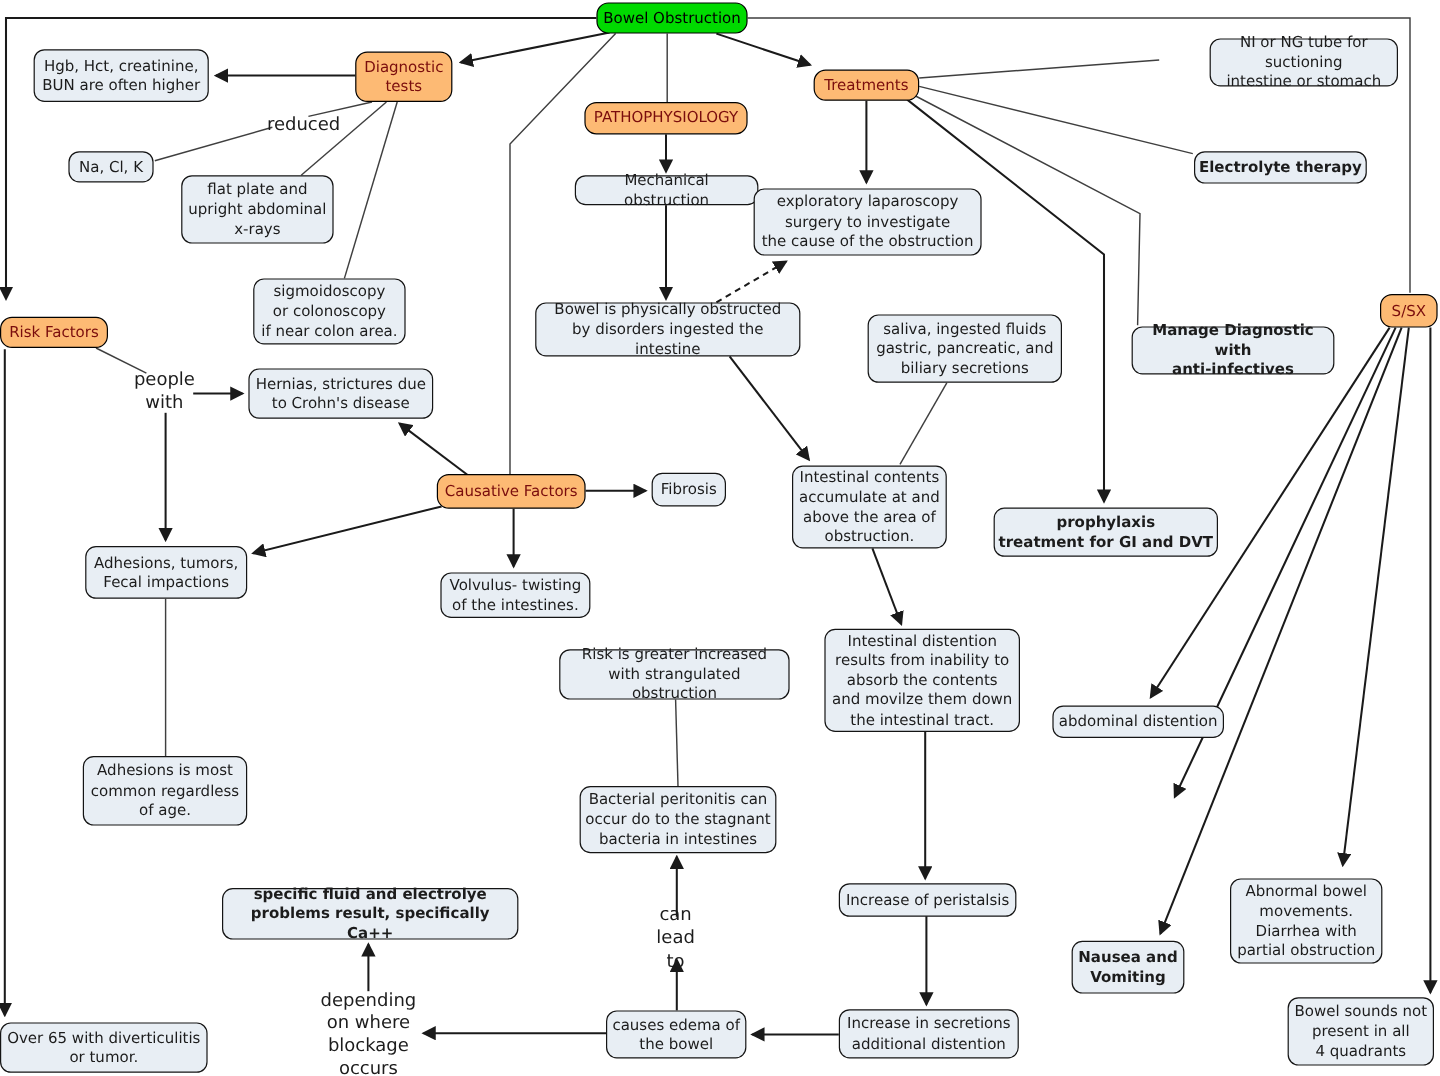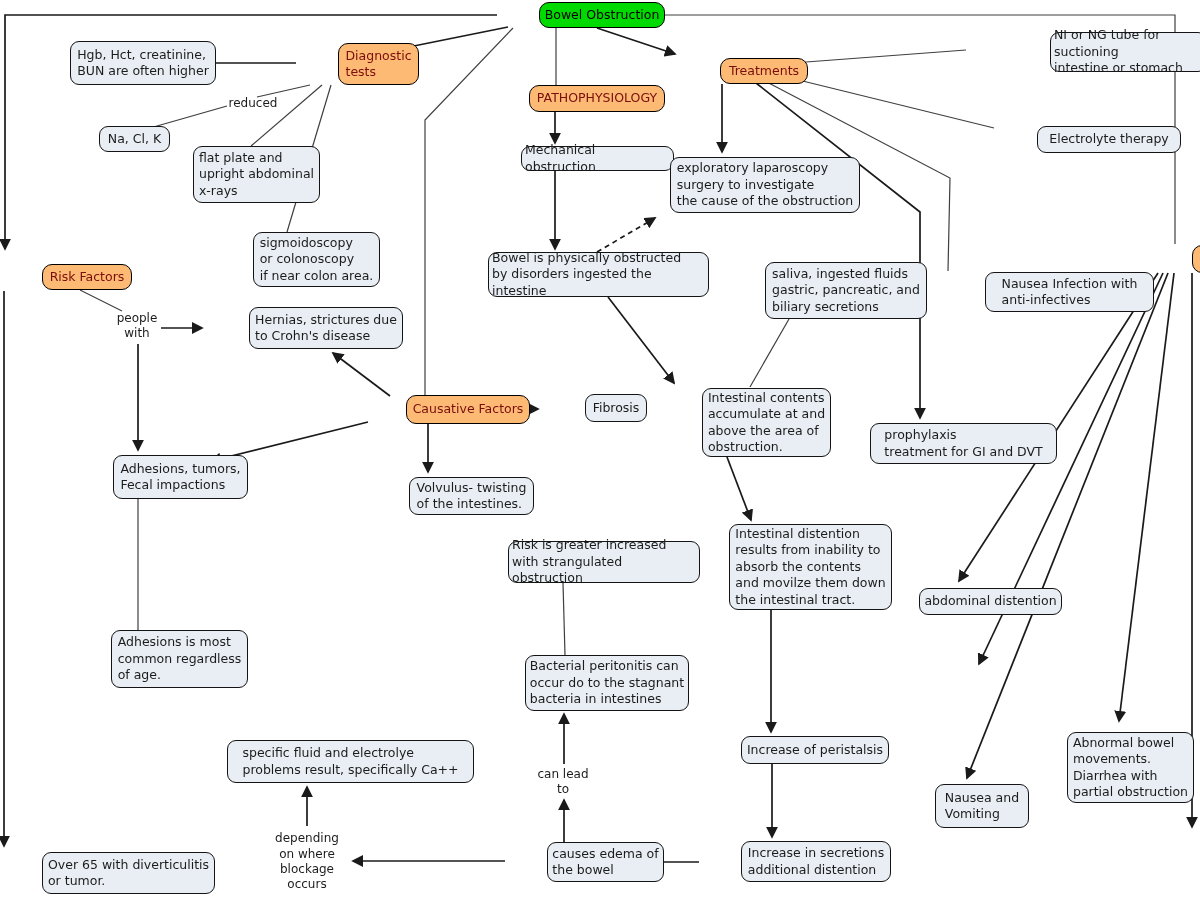--- a/index.html
+++ b/index.html
@@ -8,35 +8,35 @@
     position:relative; width:1200px; height:897px; background:#ffffff;
     font-family:"DejaVu Sans","Liberation Sans",sans-serif; overflow:hidden;
   }
   svg.edges { position:absolute; left:0; top:0; z-index:0; }
   svg.edges .ln  { stroke:#3f3f3f; stroke-width:1.2; fill:none; }
   svg.edges .lna { stroke:#1a1a1a; stroke-width:1.7; fill:none; marker-end:url(#ah); }
   svg.edges .dash { stroke-dasharray:5 4; }
   .node {
     position:absolute; z-index:1; box-sizing:border-box;
     display:flex; align-items:center; justify-content:center;
-    text-align:left; white-space:pre-line;
+    text-align:center; white-space:pre-line;
     background:#e8eef4; border:1px solid #141414; border-radius:9px;
-    color:#1c1c1c; font-size:12.5px; line-height:1.32; padding:1px 3px;margin-left:42px;
+    color:#1c1c1c; font-size:12.5px; line-height:1.32; padding:1px 3px;
   }
-  .bold { font-weight:normal; }
+  .bold { font-weight:bold; }
   .topic {
     background:#fdba74; color:#7a0d0d; border:1.4px solid #000000;
     border-radius:10px; font-size:12.5px;
   }
   .topic-green { background:#00da00; color:#000000; }
   .lbl {
     position:absolute; z-index:1; box-sizing:border-box;
     display:flex; align-items:center; justify-content:center;
     text-align:center; white-space:pre-line;
-    color:#1c1c1c; font-size:12px; line-height:1.28;
+    color:#1c1c1c; font-size:15px; line-height:1.28;
   }
 </style>
 </head>
 <body>
 
 <div class="map">
 
   <svg class="edges" width="1200" height="897">
     <defs>
       <marker id="ah" viewBox="0 0 10 10" refX="8.5" refY="5" markerWidth="7" markerHeight="7" orient="auto-start-reverse">
@@ -150,32 +150,35 @@
 with strangulated obstruction</div>
   <div class="node bold" style="left:185px;top:740px;width:247px;height:43px">specific fluid and electrolye
 problems result, specifically Ca++</div>
 
   <div class="node" style="left:628px;top:157px;width:190px;height:56px">exploratory laparoscopy
 surgery to investigate
 the cause of the obstruction</div>
   <div class="node" style="left:1008px;top:32px;width:157px;height:40px">NI or NG tube for suctioning
 intestine or stomach</div>
   <div class="node bold" style="left:995px;top:126px;width:144px;height:27px">Electrolyte therapy</div>
-  <div class="node bold" style="left:943px;top:272px;width:169px;height:40px">Nausea Infection with
+  <div class="node bold" style="left:943px;top:272px;width:169px;height:40px">Manage Diagnostic with
 anti-infectives</div>
   <div class="node bold" style="left:828px;top:423px;width:187px;height:41px">prophylaxis
 treatment for GI and DVT</div>
 
   <div class="node" style="left:877px;top:588px;width:143px;height:27px">abdominal distention</div>
   <div class="node bold" style="left:893px;top:784px;width:94px;height:44px">Nausea and
 Vomiting</div>
   <div class="node" style="left:1025px;top:732px;width:127px;height:71px">Abnormal bowel
 movements.
 Diarrhea with
 partial obstruction</div>
+  <div class="node" style="left:1073px;top:831px;width:122px;height:57px">Bowel sounds not
+present in all
+4 quadrants</div>
 
   <div class="lbl" style="left:226px;top:95px;width:54px;height:18px">reduced</div>
   <div class="lbl" style="left:112px;top:309px;width:50px;height:34px">people
 with</div>
   <div class="lbl" style="left:534px;top:765px;width:58px;height:34px">can lead
 to</div>
   <div class="lbl" style="left:263px;top:827px;width:88px;height:70px">depending
 on where
 blockage
 occurs</div>

